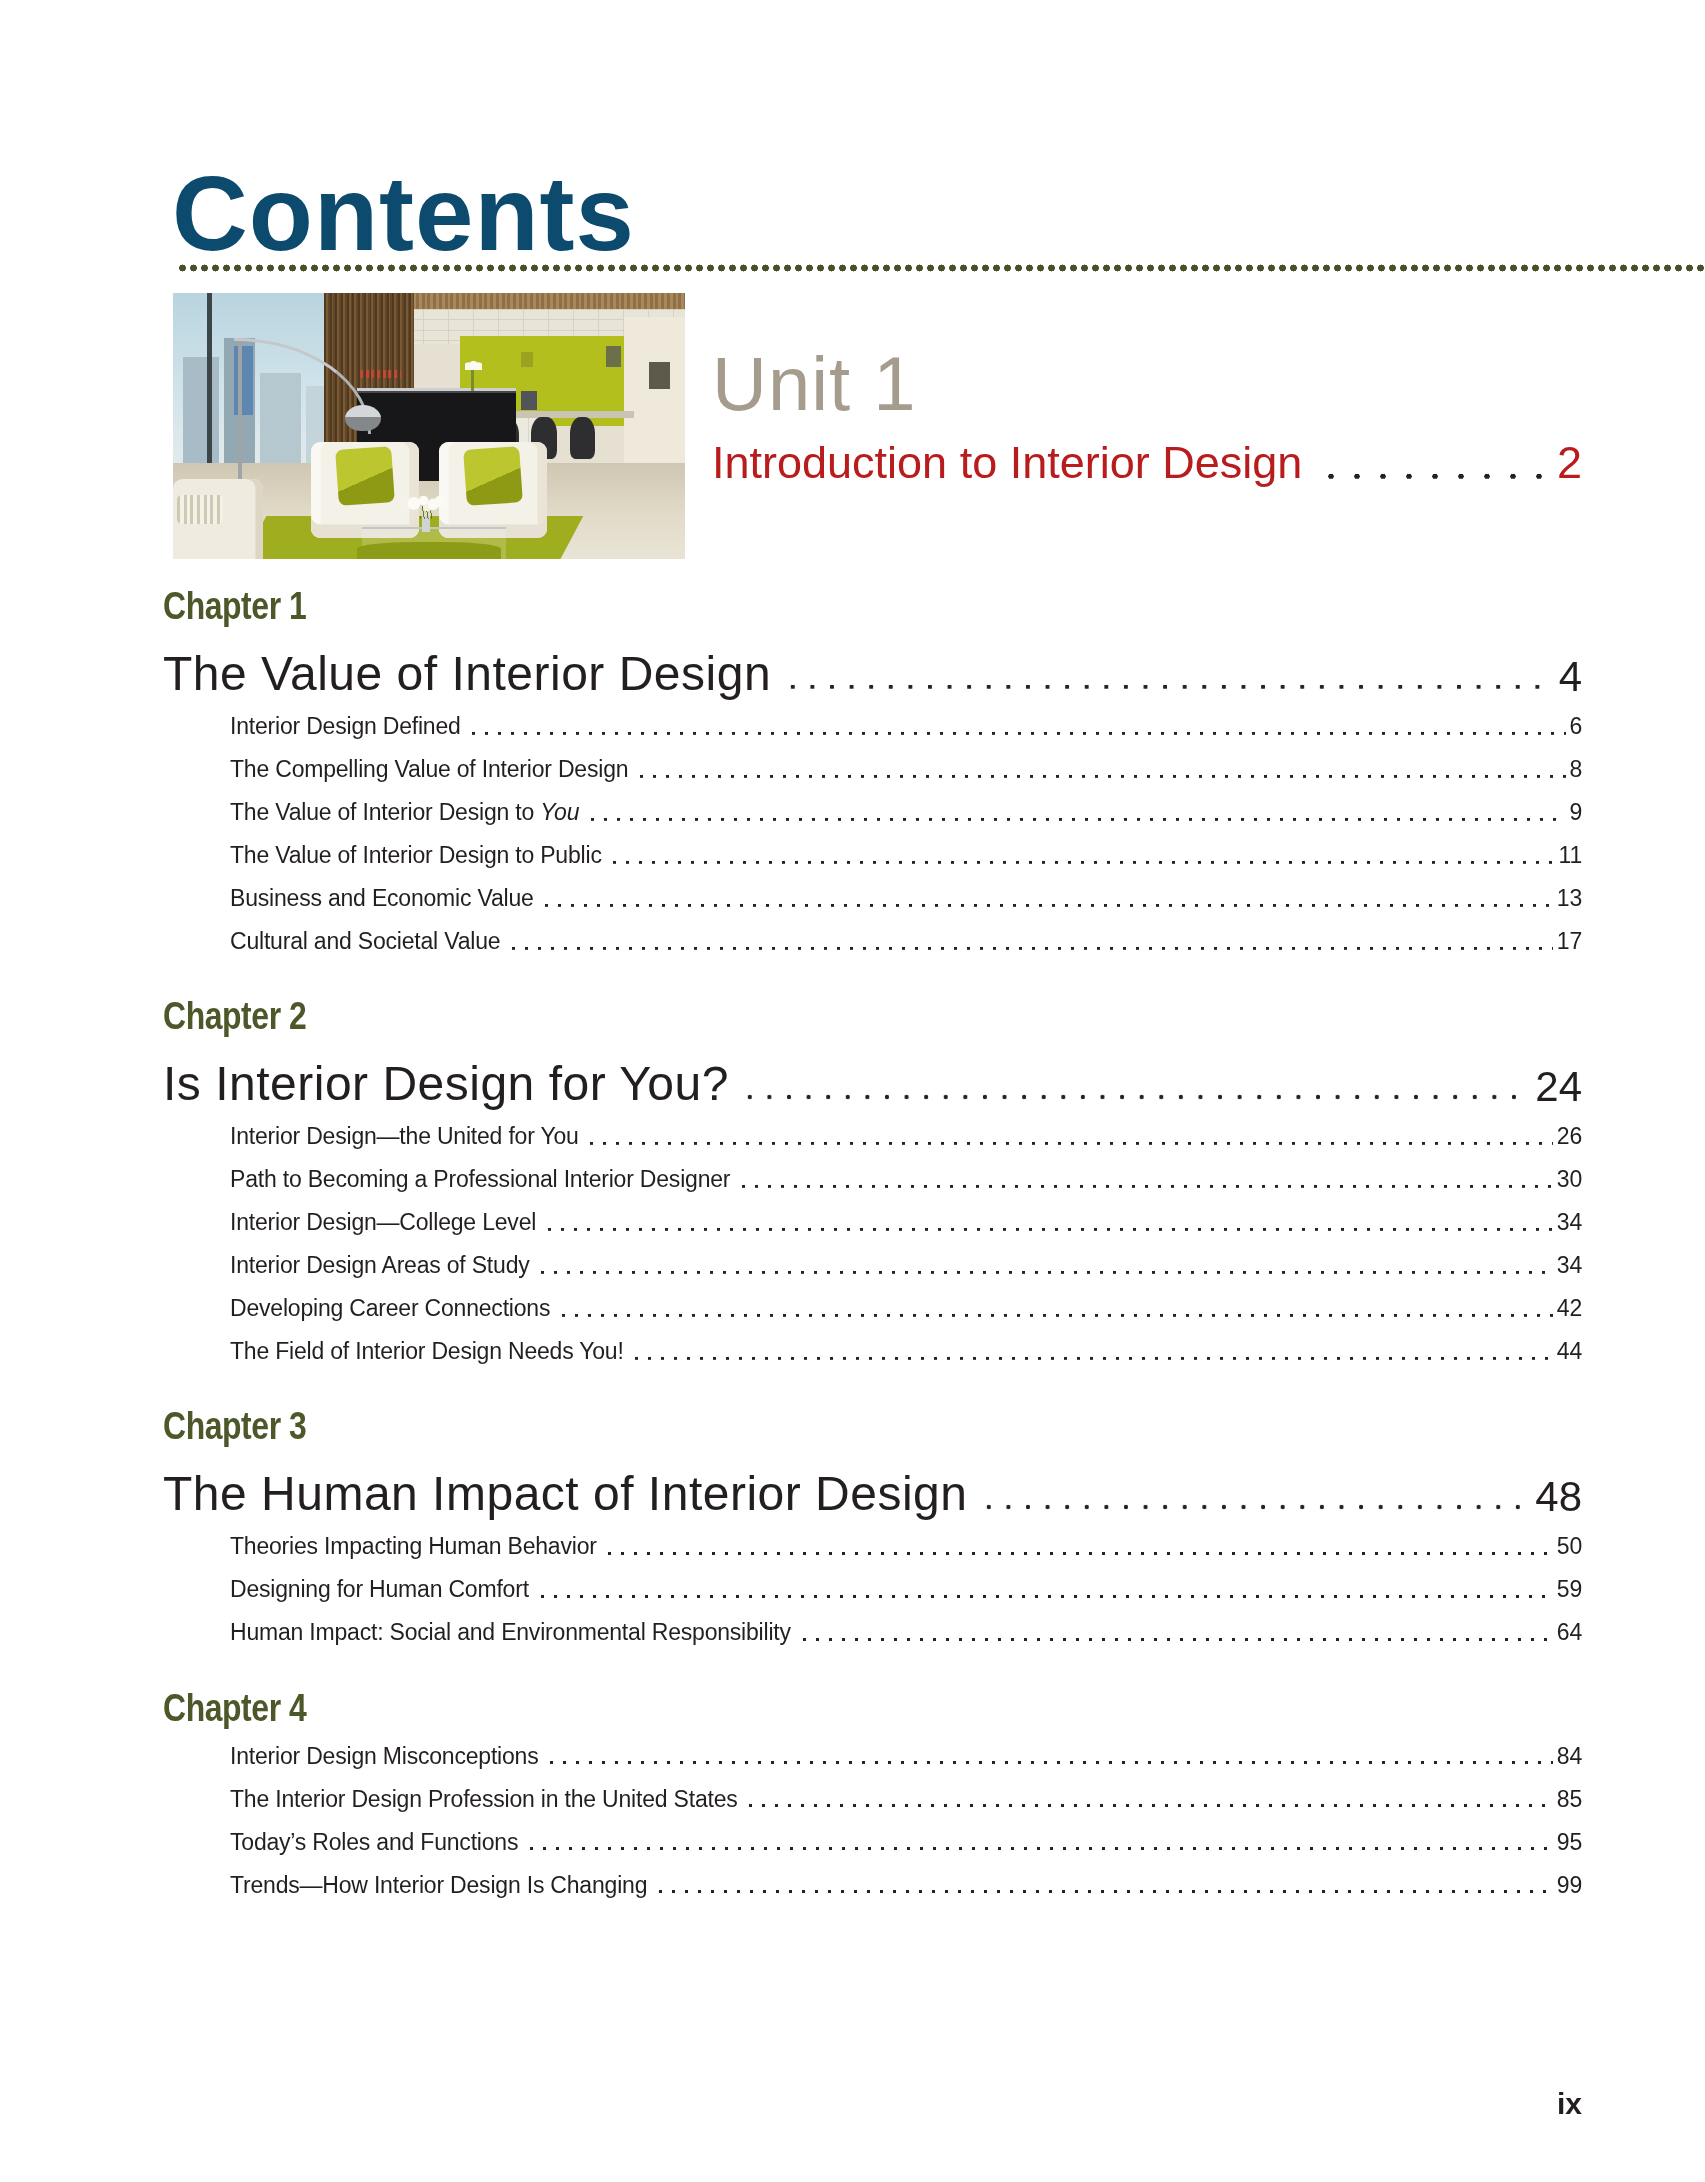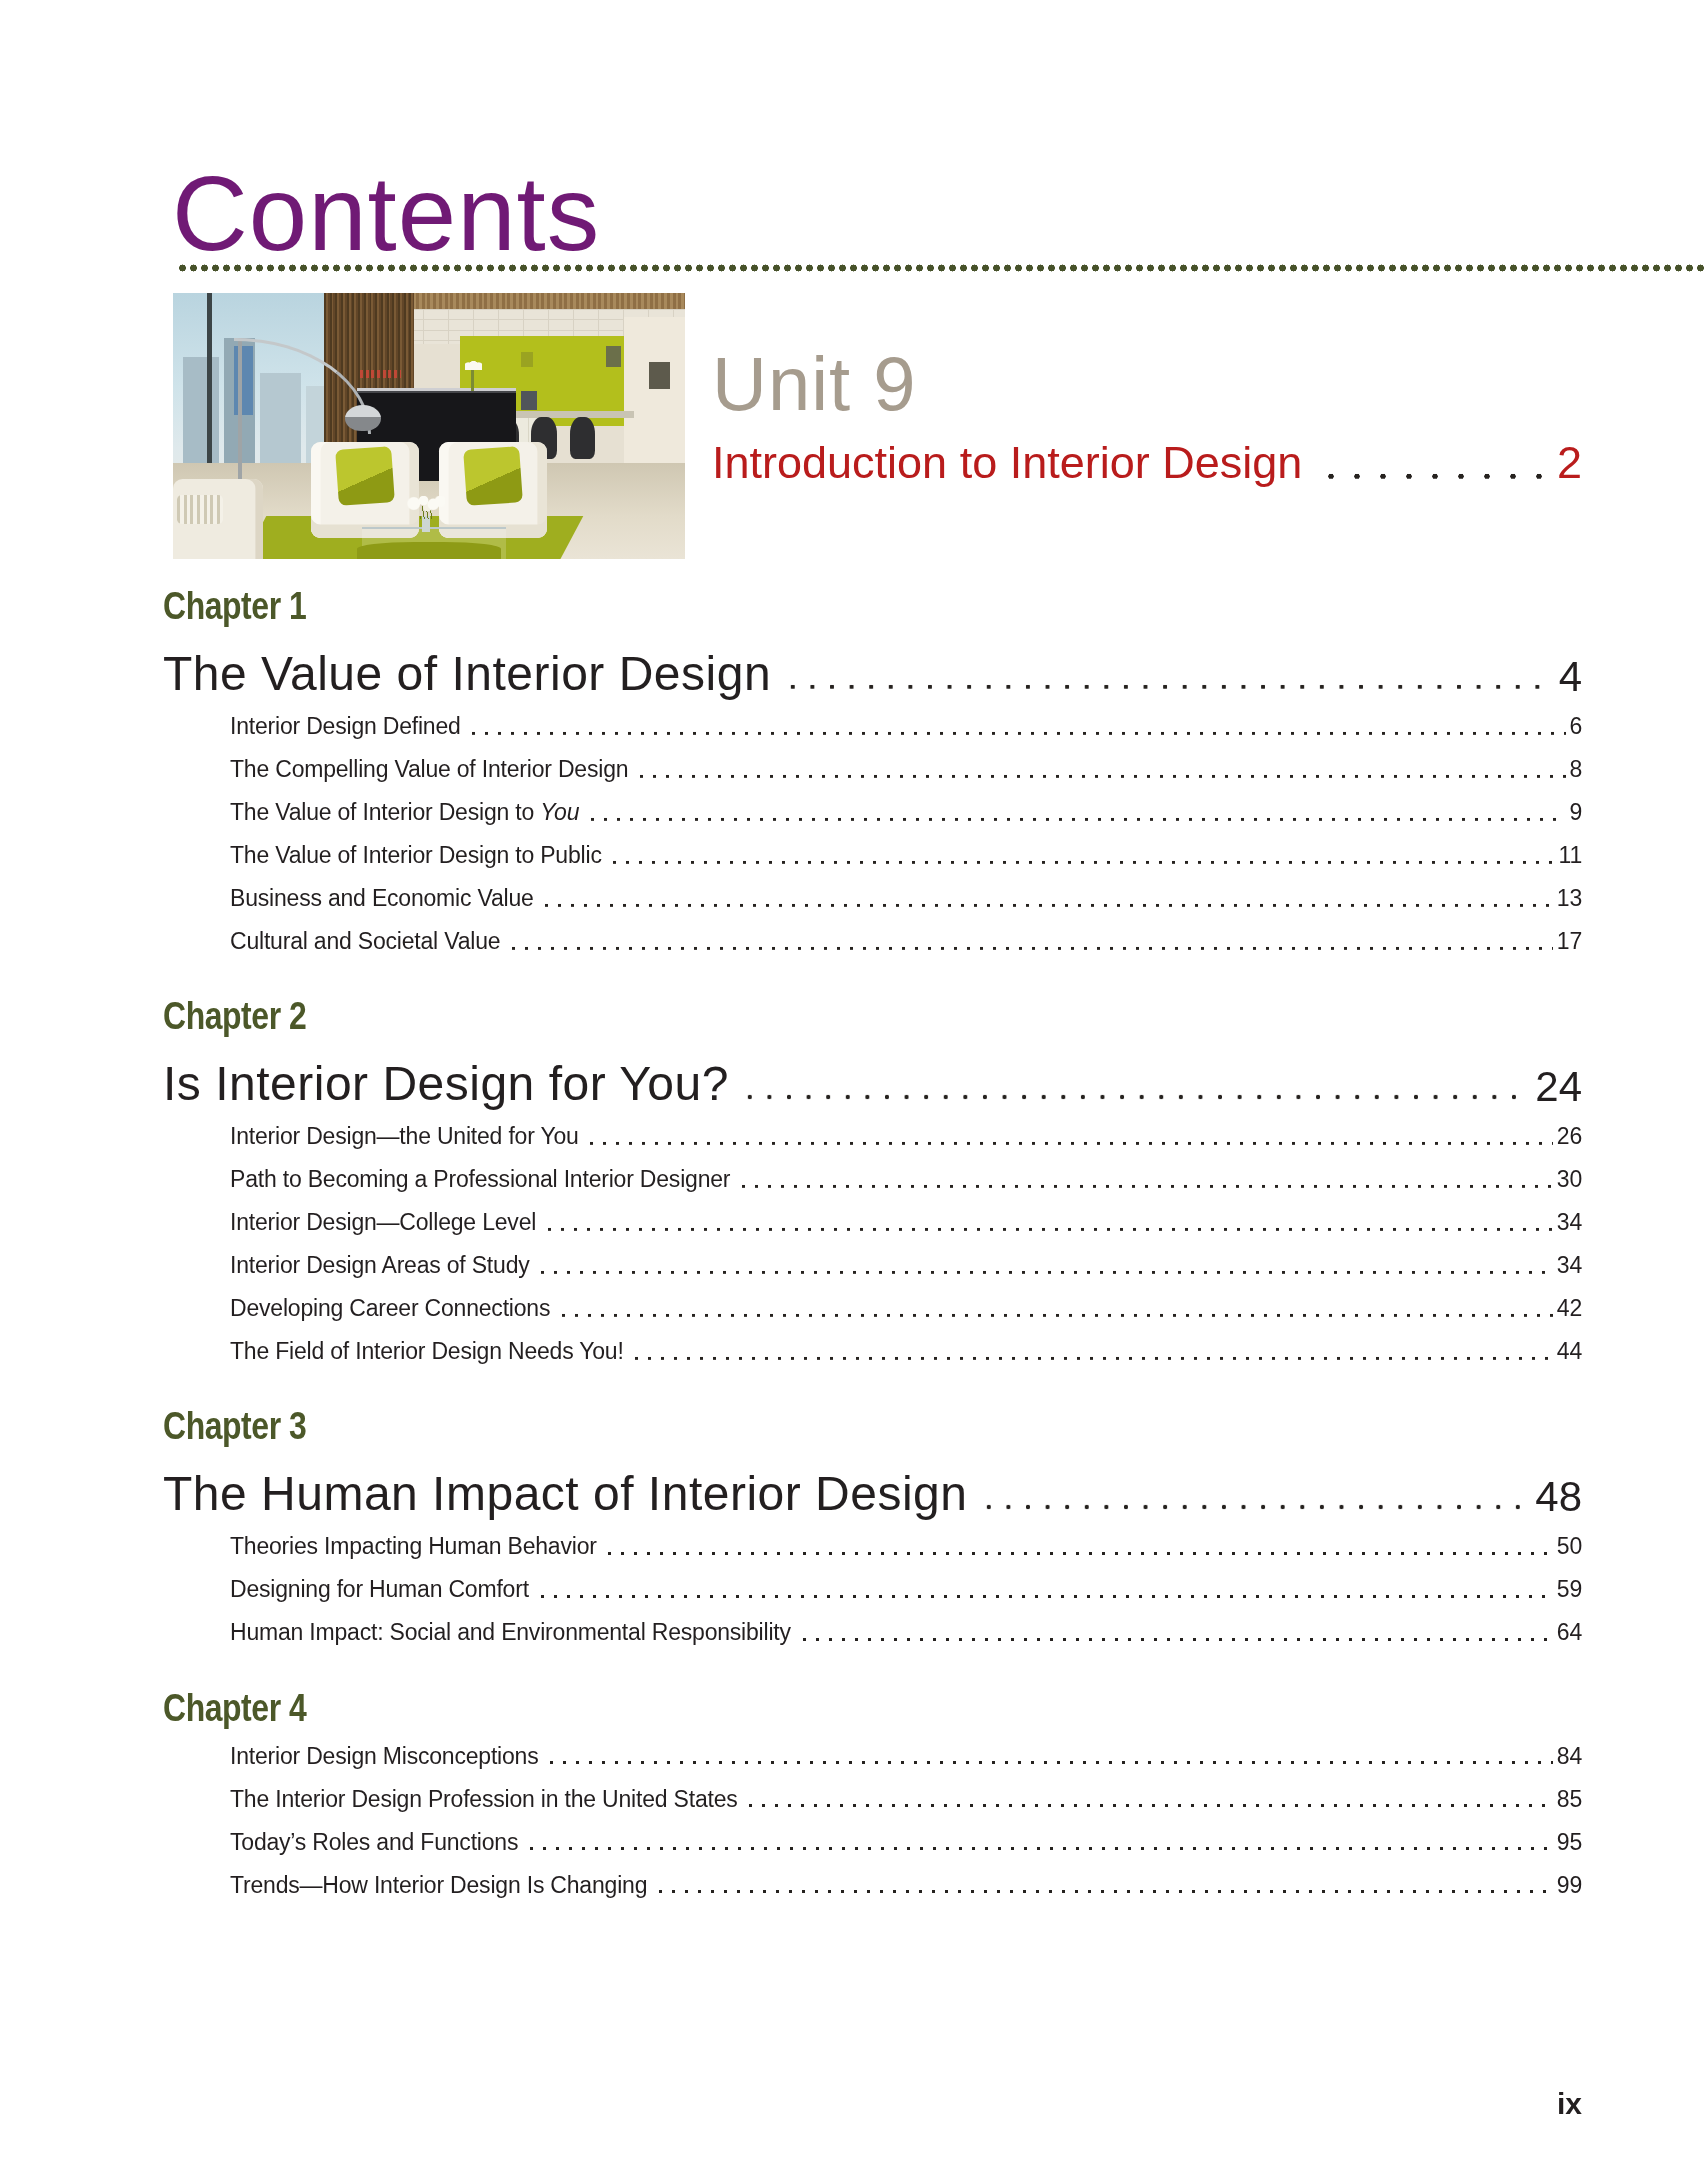--- a/index.html
+++ b/index.html
@@ -5,21 +5,21 @@
   html,body{margin:0;padding:0;}
   body{
     width:1705px;height:2182px;background:#ffffff;position:relative;
     font-family:"Liberation Sans", sans-serif;color:#231f20;overflow:hidden;
   }
   .page{position:absolute;inset:0;}
 
   
   .contents-title{
     position:absolute;left:172px;top:161px;font-size:105px;line-height:1;
-    color:#701a75;letter-spacing:1px;font-weight:400;text-align:center;
+    color:#0c4a6e;letter-spacing:1px;font-weight:700;text-align:center;
   }
   .dotted-rule{
     position:absolute;left:177px;top:262px;width:1528px;height:11.5px;
     background-image:radial-gradient(circle,#47522a 3.2px,transparent 3.5px);
     background-size:11px 11.5px;background-repeat:repeat-x;background-position:left center;
   }
 
   
   .photo{
     position:absolute;left:173px;top:293px;width:512px;height:266px;
@@ -154,21 +154,21 @@
       <div class="ph-pillow"></div>
     </div>
     <div class="ph-table"></div>
     <div class="ph-vase"></div>
     <div class="ph-stems"></div>
     <div class="ph-blooms"></div>
     <div class="ph-cushion"></div>
   </div>
 
   <div class="unit">
-    <div class="unit-label">Unit 9</div>
+    <div class="unit-label">Unit 1</div>
     <div class="unit-row">
       <span>Introduction to Interior Design</span>
       <span class="leader leader-unit"></span>
       <span>2</span>
     </div>
   </div>
 
   <div class="chapters">
       <section class="chapter">
         <div class="ch-label">Chapter 1</div>

